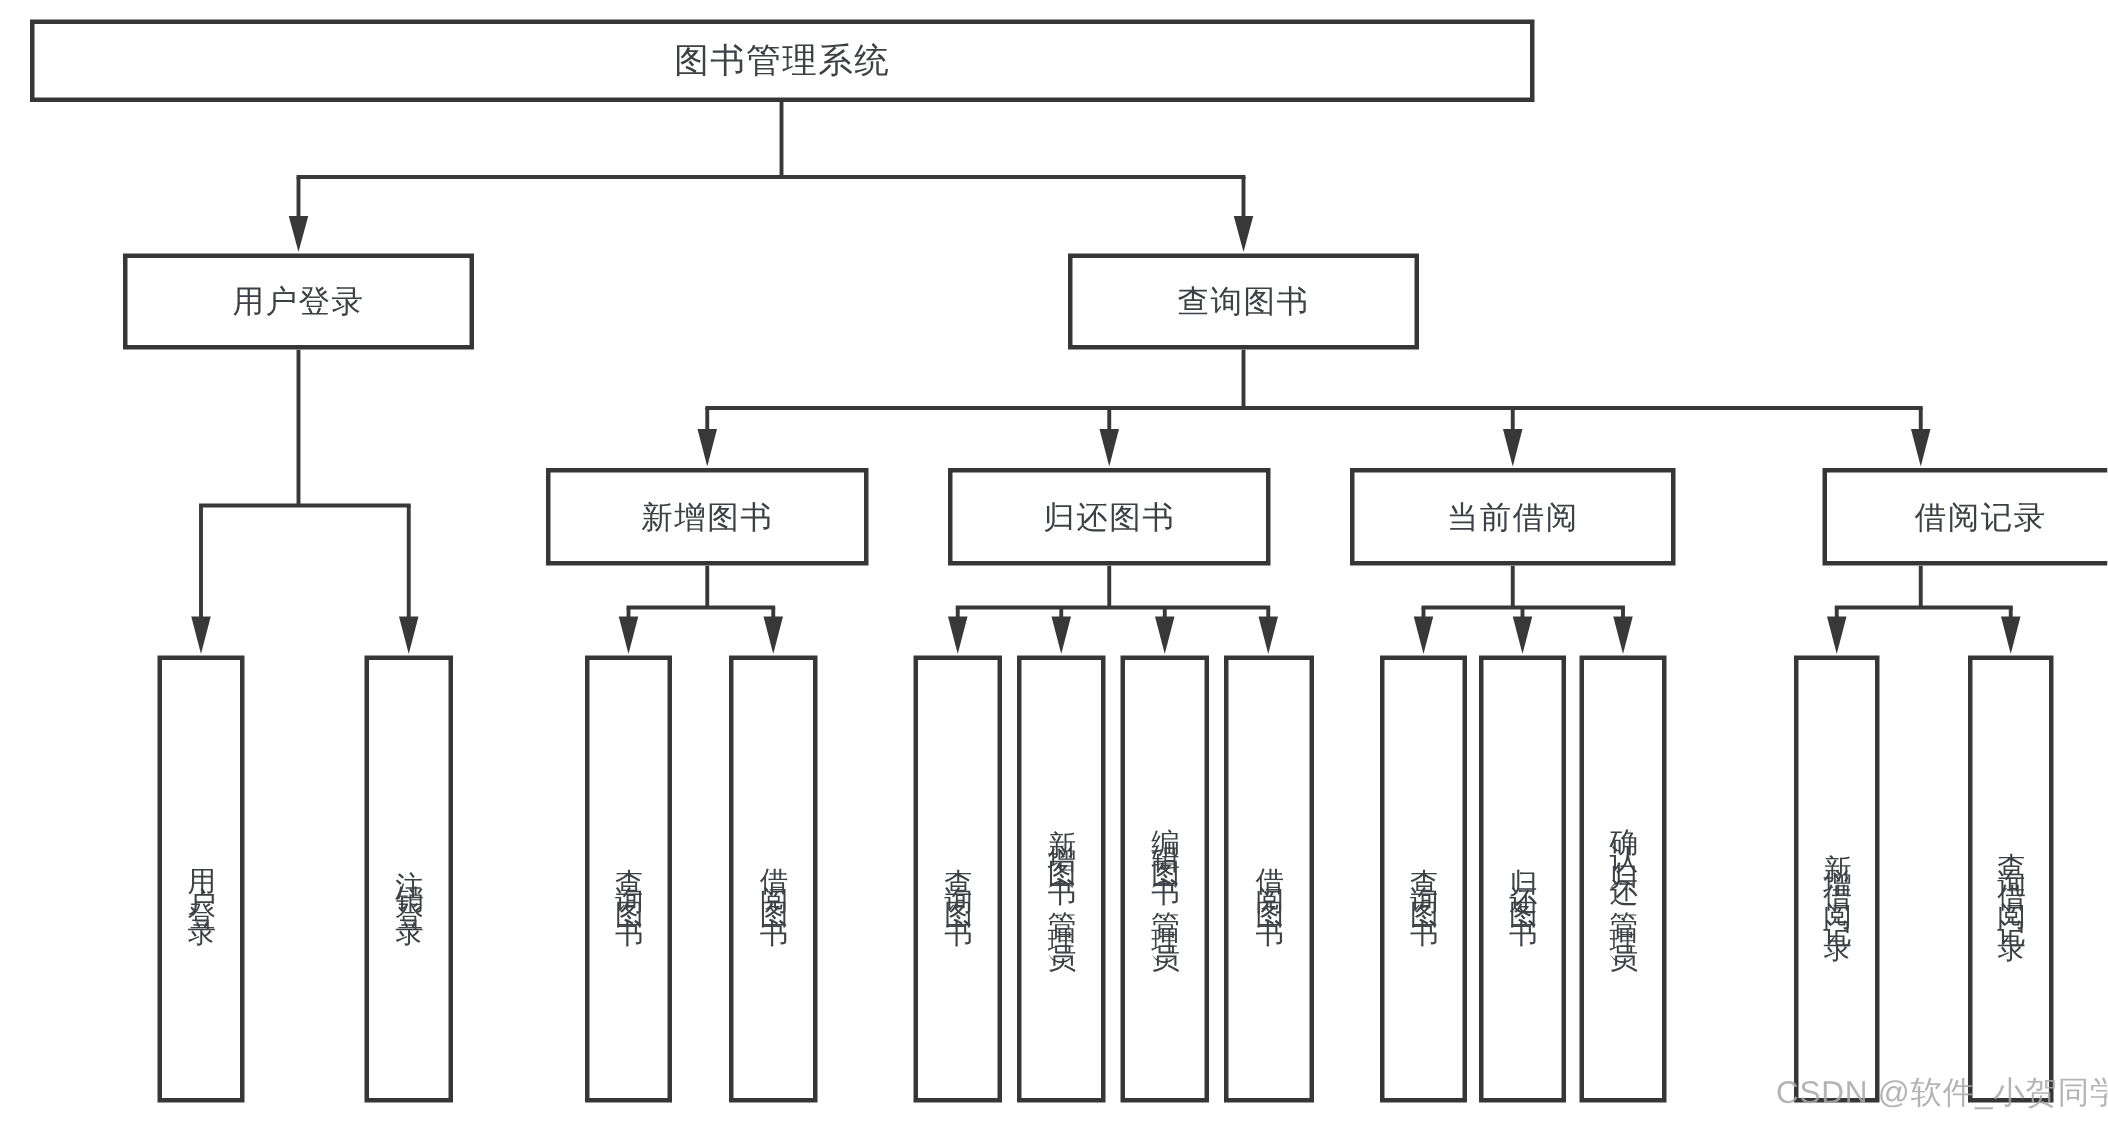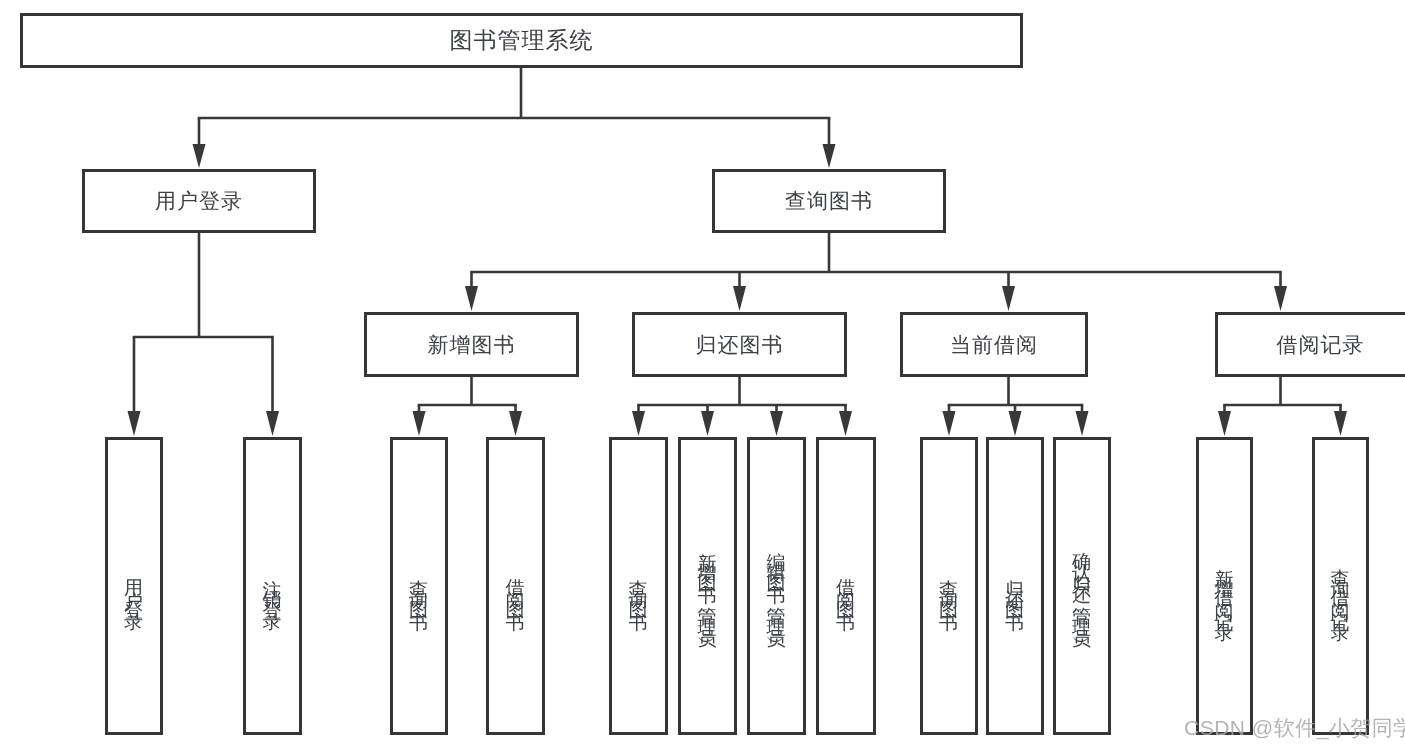--- a/index.html
+++ b/index.html
@@ -133,21 +133,21 @@
   <div class="box h-box" style="left:712px;top:169px;width:234px;height:64px;">
     <span>查询图书</span>
   </div>
 
   <div class="box h-box" style="left:364px;top:312px;width:215px;height:65px;">
     <span>新增图书</span>
   </div>
   <div class="box h-box" style="left:632px;top:312px;width:215px;height:65px;">
     <span>归还图书</span>
   </div>
-  <div class="box h-box" style="left:900px;top:312px;width:188px;height:65px;">
+  <div class="box h-box" style="left:900px;top:312px;width:217px;height:65px;">
     <span>当前借阅</span>
   </div>
   <div class="box h-box" style="left:1215px;top:312px;width:211px;height:65px;">
     <span>借阅记录</span>
   </div>
 
   <div class="box v-box" style="left:105px;top:437px;width:58px;height:298px;">
     <span class="vtext">用户登录</span>
   </div>
   <div class="box v-box" style="left:243px;top:437px;width:59px;height:298px;">

